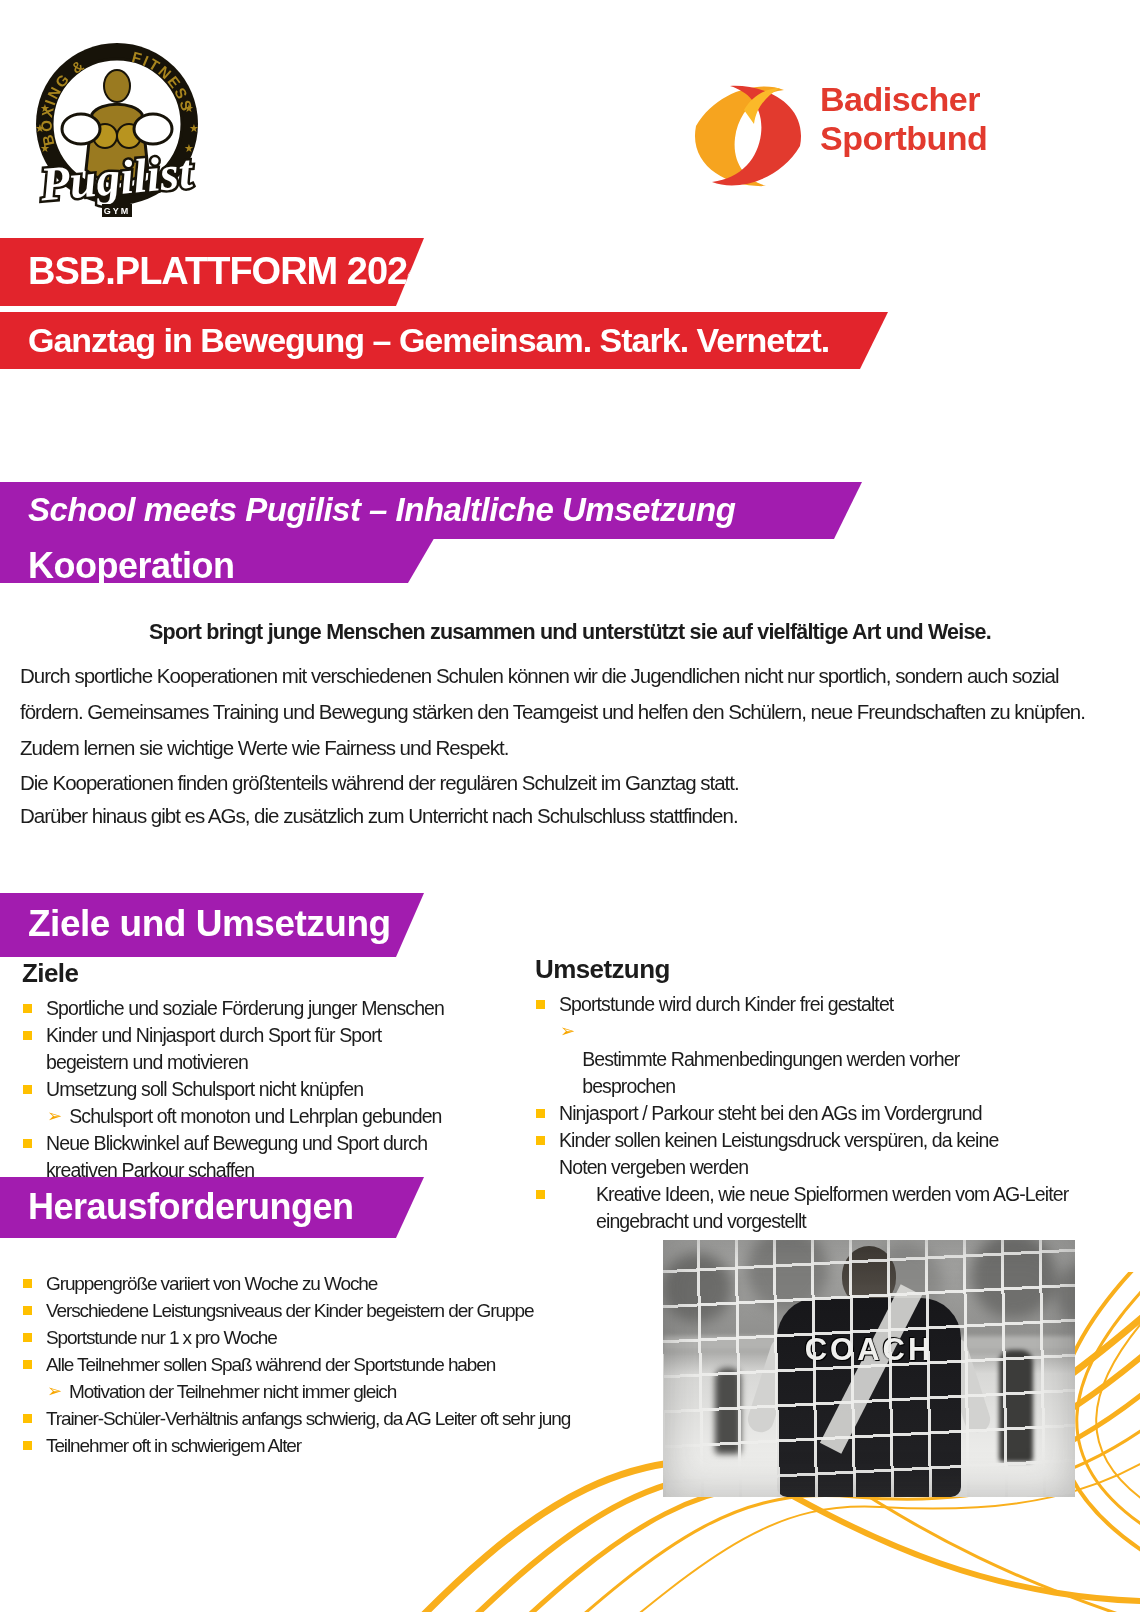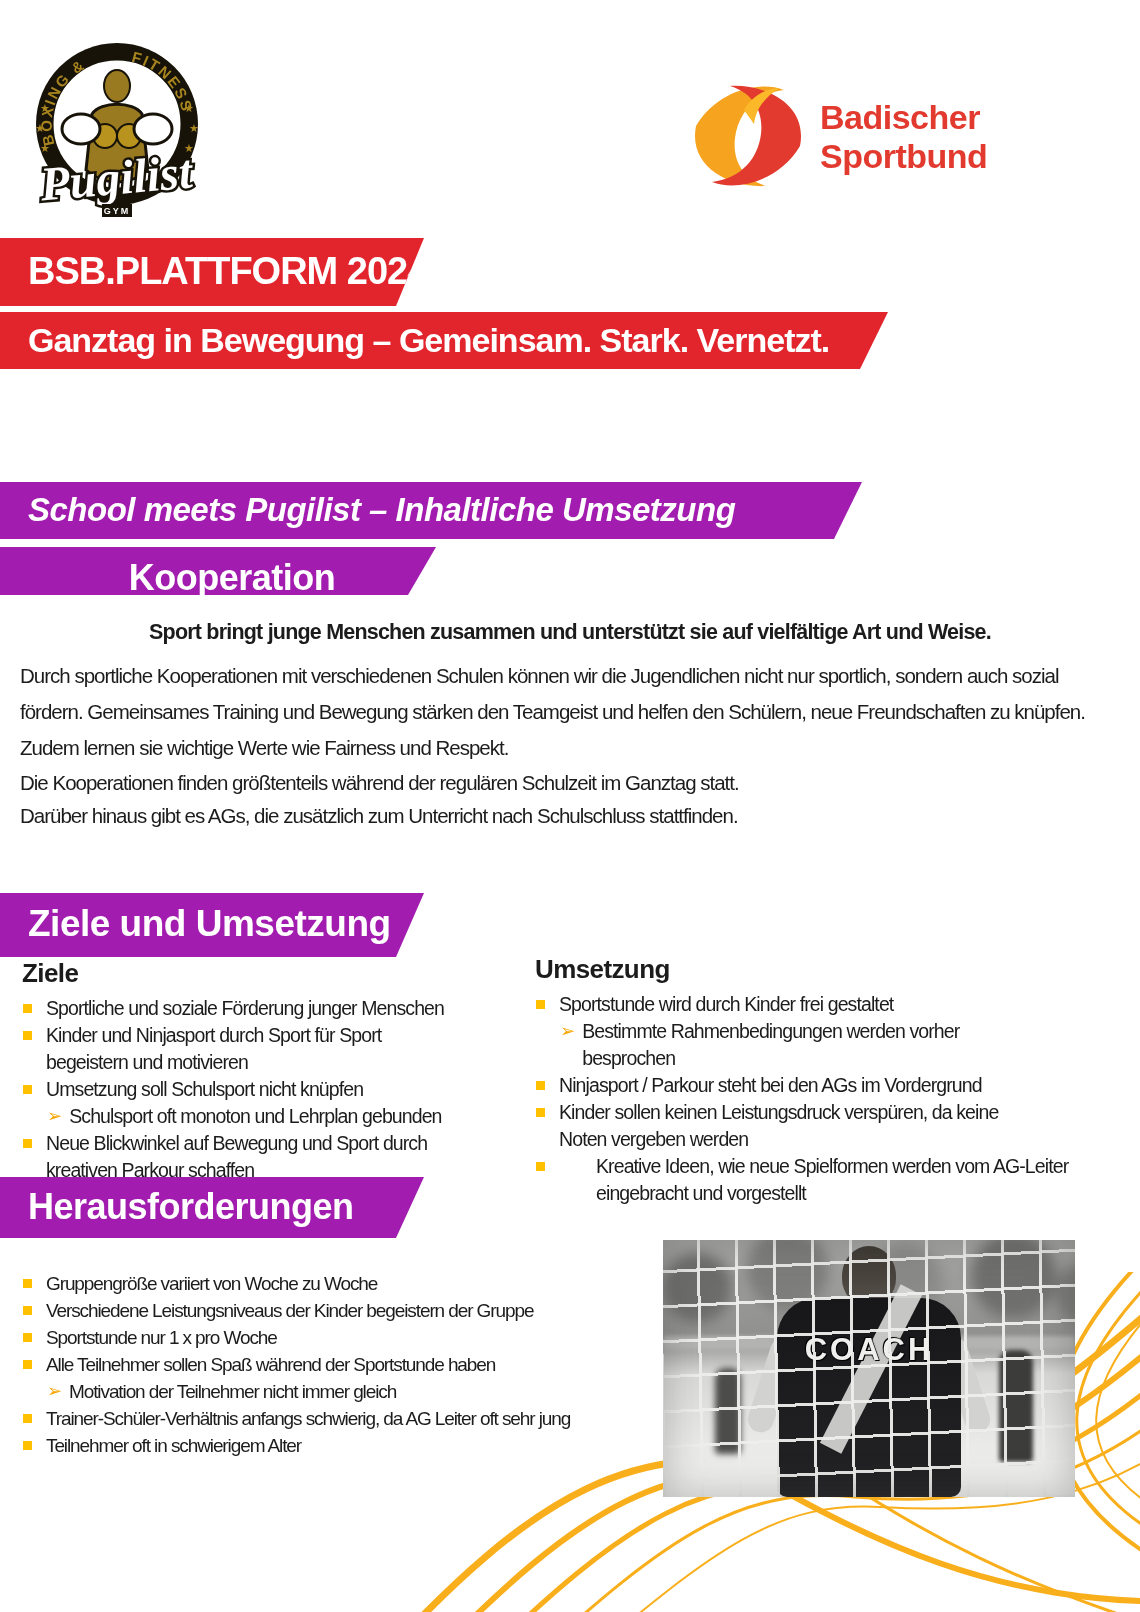--- a/index.html
+++ b/index.html
@@ -9,21 +9,21 @@
 
   
   .banner{position:absolute;left:0;color:#fff;font-weight:bold;white-space:nowrap;
           padding-left:28px;box-sizing:border-box;
           clip-path:polygon(0 0,100% 0,calc(100% - 28px) 100%,0 100%);}
   .red{background:#e2242c;}
   .yellow{background:#a21caf;}
   .b-title{top:238px;width:424px;height:68px;line-height:66px;font-size:38px;letter-spacing:-1px;}
   .b-sub{top:312px;width:888px;height:57px;line-height:56px;font-size:34px;letter-spacing:-1px;}
   .b-school{top:482px;width:862px;height:57px;line-height:56px;font-size:33px;font-style:italic;letter-spacing:-0.5px;}
-  .b-koop{top:547px;width:436px;height:48px;line-height:62px;font-size:36px;letter-spacing:-0.5px;text-align:center;}
+  .b-koop{top:535px;width:436px;height:48px;line-height:62px;font-size:36px;letter-spacing:-0.5px;}
   .b-zu{top:893px;width:424px;height:64px;line-height:62px;font-size:37px;letter-spacing:-0.5px;}
   .b-heraus{top:1177px;width:424px;height:61px;line-height:59px;font-size:36px;letter-spacing:-0.5px;}
 
   
   .lead{left:0;top:620px;width:1140px;text-align:center;font-weight:bold;
         font-size:21.5px;letter-spacing:-0.8px;}
   .para{left:20px;width:1092px;font-size:20.5px;letter-spacing:-1px;line-height:36px;}
   .p1{top:658px;}
   .p2a{top:766px;line-height:33px;}
   .p2b{top:799px;line-height:33px;}
@@ -33,25 +33,25 @@
   .col{position:absolute;z-index:3;}
   .col-ziele{left:22px;top:958px;width:470px;}
   .col-umsetzung{left:535px;top:954px;width:560px;}
   .heraus-list{left:22px;top:1270px;width:660px;position:absolute;z-index:3;}
   .li{display:flex;align-items:flex-start;line-height:27px;font-size:19.5px;letter-spacing:-0.9px;}
   .heraus-list .li{font-size:19px;letter-spacing:-1.1px;}
   .sq{width:9px;height:9px;background:#ffc000;margin:9px 14px 0 1px;flex:none;}
   .ar{color:#f7a600;font-size:18px;line-height:27px;margin:0 8px 0 0;flex:none;}
   .l2{margin-left:25px;}
   .t{display:block;}
-  .mw400{max-width:400px;} .mw420{max-width:420px;} .mw390{max-width:390px;}
+  .mw400{max-width:400px;} .mw420{max-width:420px;} .mw390{max-width:390px;margin-top:28px;}
   .mw490{max-width:490px;} .mw500{max-width:500px;margin-left:37px;}
 
   
-  .bsb{left:682px;top:80px;display:flex;align-items:center;}
+  .bsb{left:682px;top:80px;display:flex;}
   .bsb-text{margin-left:6px;color:#e23a2e;font-weight:bold;font-size:34px;line-height:39px;letter-spacing:-0.5px;}
 
   
   .photo{left:663px;top:1240px;width:412px;height:257px;overflow:hidden;z-index:2;
          background:linear-gradient(#a9a9a7 0%,#8f8f8d 38%,#d8d8d6 52%,#e9e9e7 78%,#f2f2f0 100%);}
   .ph-trees{position:absolute;left:-20px;top:-18px;width:452px;height:120px;filter:blur(7px);
      background:
        radial-gradient(circle at 12% 55%, #6c6c6a 0 34px, transparent 36px),
        radial-gradient(circle at 32% 40%, #7d7d7b 0 40px, transparent 42px),
        radial-gradient(circle at 58% 50%, #8a8a88 0 36px, transparent 38px),

